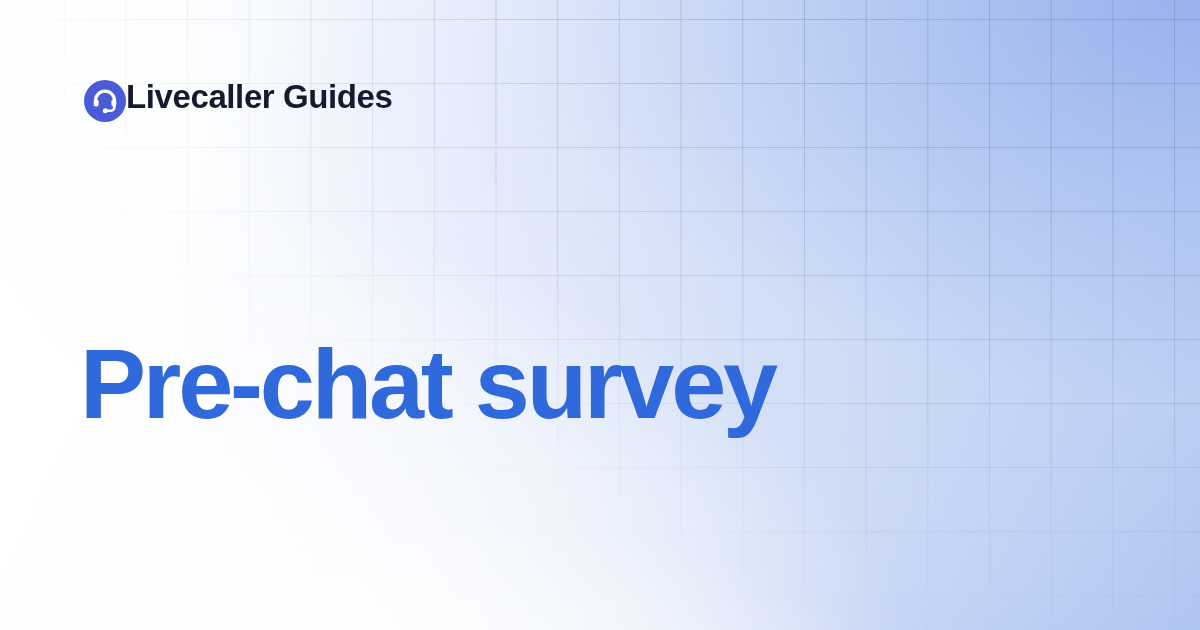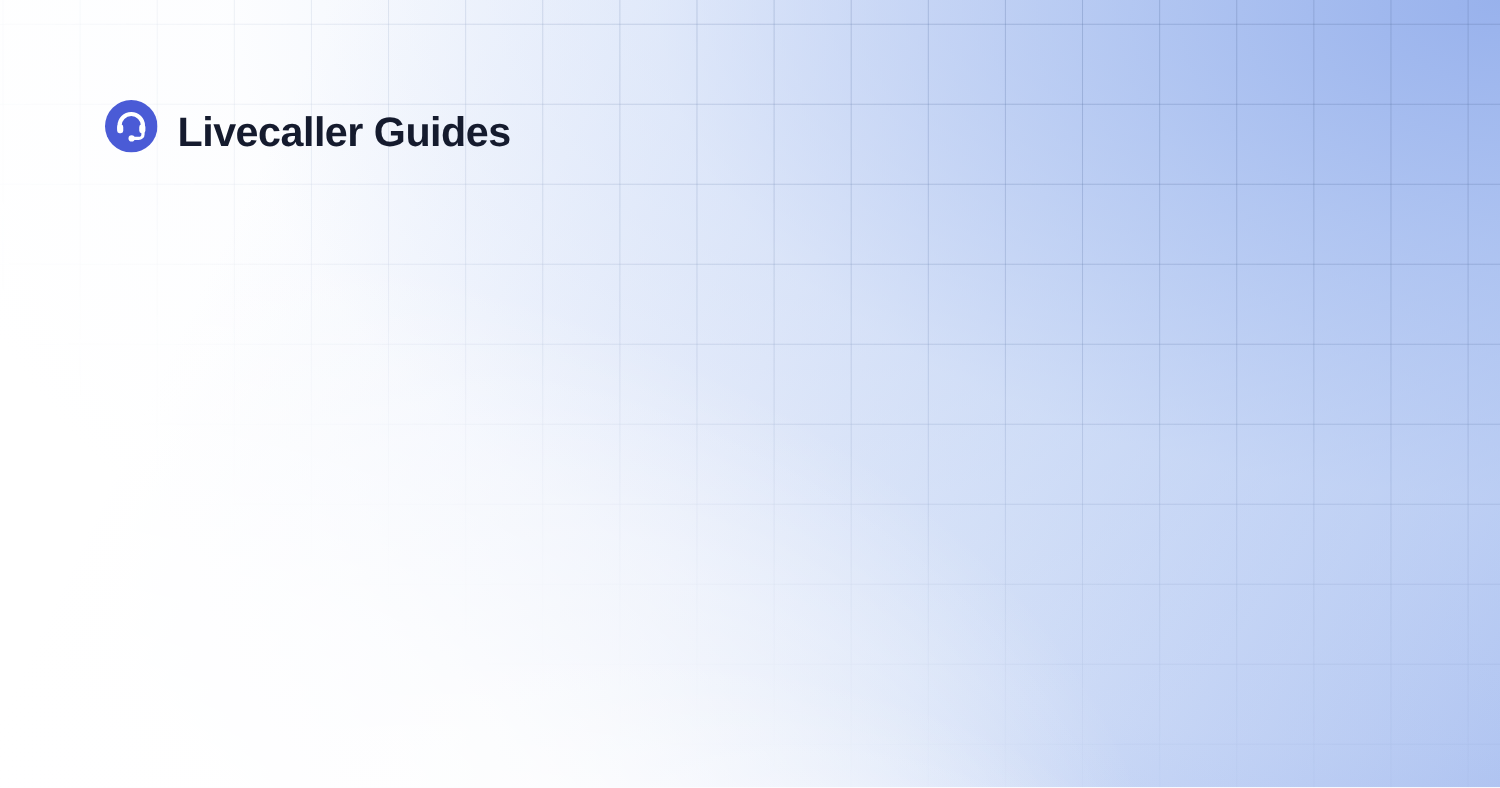--- a/index.html
+++ b/index.html
@@ -106,22 +106,21 @@
   .content {
     position: absolute;
     inset: 0;
   }
 
   .brand-row {
     position: absolute;
     left: 84px;
     top: 80px;
     display: flex;
-    align-items: flex-end;
-    gap: 16px;
+    align-items: flex-start;
   }
 
   .brand-logo {
     width: 42px;
     height: 42px;
     flex: 0 0 42px;
     display: block;
   }
 
   .brand-name {
@@ -182,16 +181,17 @@
           <path d="M11.6 23.2 v-2.6 a9.4 9.4 0 0 1 18.8 0 v2.6" fill="none" stroke="#ffffff" stroke-width="3.3" stroke-linecap="round"></path>
           <path d="M11.6 19.6 h1.1 a1.9 1.9 0 0 1 1.9 1.9 v3.1 a1.9 1.9 0 0 1 -1.9 1.9 h-1.1 a1.9 1.9 0 0 1 -1.9 -1.9 v-3.1 a1.9 1.9 0 0 1 1.9 -1.9 z" fill="#ffffff"></path>
           <path d="M29.3 19.6 h1.1 a1.9 1.9 0 0 1 1.9 1.9 v3.1 a1.9 1.9 0 0 1 -1.9 1.9 h-1.1 a1.9 1.9 0 0 1 -1.9 -1.9 v-3.1 a1.9 1.9 0 0 1 1.9 -1.9 z" fill="#ffffff"></path>
           <path d="M30.4 26.5 v0.8 a3.4 3.4 0 0 1 -3.4 3.4 h-3.4" fill="none" stroke="#ffffff" stroke-width="2.6" stroke-linecap="round"></path>
           <circle cx="21.3" cy="30.7" r="2.5" fill="#ffffff"></circle>
         </svg>
       </span>
       <span class="brand-name">Livecaller Guides</span>
     </div>
 
+    <h1 class="headline">Pre-chat survey</h1>
 
 
   </div>
 </div>
 
 </body></html>

